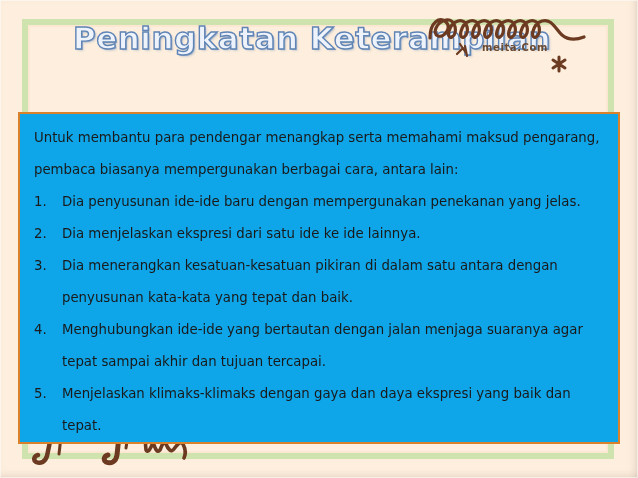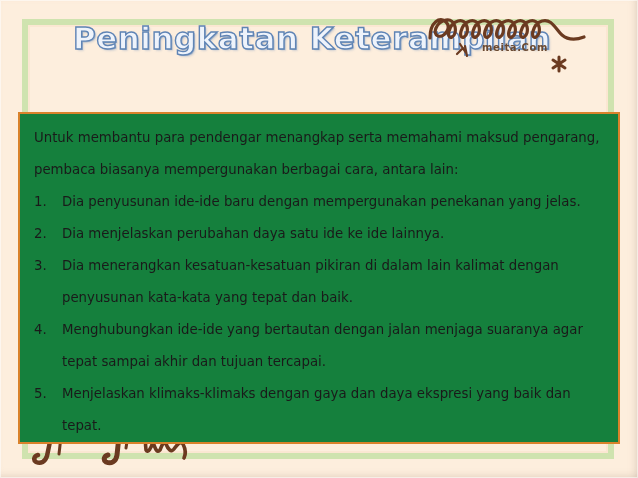--- a/index.html
+++ b/index.html
@@ -117,21 +117,21 @@
     pointer-events: none;
   }
 
   
   .content-card {
     position: absolute;
     left: 18px;
     top: 112px;
     width: 602px;
     height: 332px;
-    background: #15803d;
+    background: #0ea5e9;
     border: 2px solid #d9822b;
     box-sizing: border-box;
     z-index: 8;
     padding: 8px 12px 6px 10px;
   }
 
   .body-text {
     font-family: "DejaVu Sans", sans-serif;
     font-size: 13.3px;
     color: #1a1a1a;
@@ -205,25 +205,25 @@
   <div class="content-card">
     <div class="body-text">
       <p class="para">Untuk membantu para pendengar menangkap serta memahami maksud pengarang, pembaca biasanya mempergunakan berbagai cara, antara lain:</p>
       <ol class="list">
         <li>
           <span class="num">1.</span>
           <span>Dia penyusunan ide-ide baru dengan mempergunakan penekanan yang jelas.</span>
         </li>
         <li>
           <span class="num">2.</span>
-          <span>Dia menjelaskan perubahan daya satu ide ke ide lainnya.</span>
+          <span>Dia menjelaskan ekspresi dari satu ide ke ide lainnya.</span>
         </li>
         <li>
           <span class="num">3.</span>
-          <span>Dia menerangkan kesatuan-kesatuan pikiran di dalam lain kalimat dengan penyusunan kata-kata yang tepat dan baik.</span>
+          <span>Dia menerangkan kesatuan-kesatuan pikiran di dalam satu antara dengan penyusunan kata-kata yang tepat dan baik.</span>
         </li>
         <li>
           <span class="num">4.</span>
           <span>Menghubungkan ide-ide yang bertautan dengan jalan menjaga suaranya agar tepat sampai akhir dan tujuan tercapai.</span>
         </li>
         <li>
           <span class="num">5.</span>
           <span>Menjelaskan klimaks-klimaks dengan gaya dan daya ekspresi yang baik dan tepat.</span>
         </li>
       </ol>

